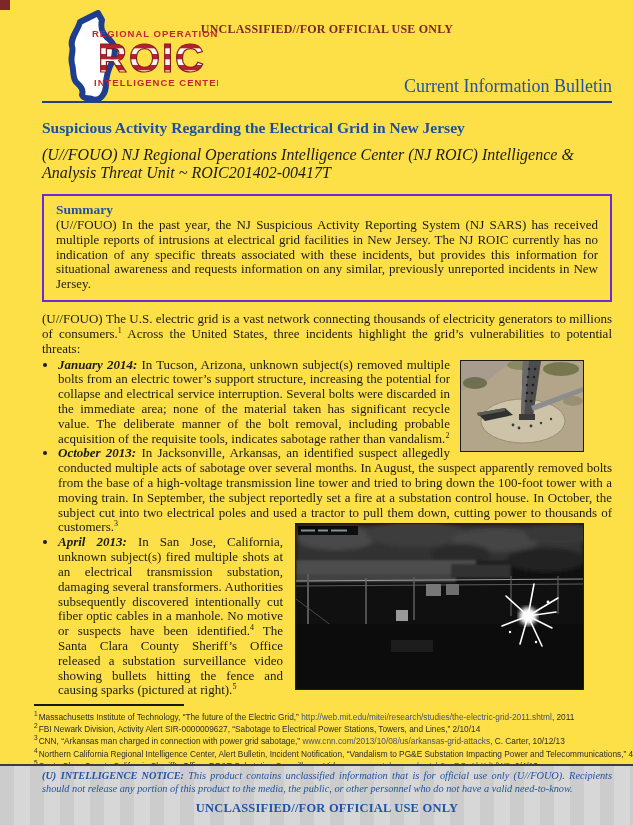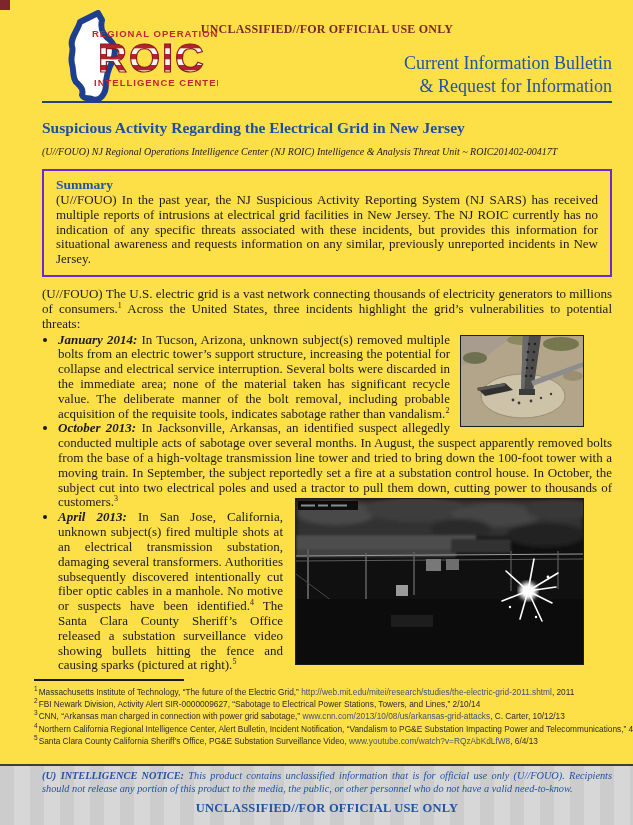--- a/index.html
+++ b/index.html
@@ -19,21 +19,21 @@
     color:#7d262b;font-weight:bold;font-size:12px;letter-spacing:.2px;
   }
   .logo{position:absolute;left:16px;top:10px;width:160px;height:92px;}
   .doc-type{
     position:absolute;right:0;bottom:4px;text-align:right;
     color:#2053a4;font-size:18px;line-height:1.25;
   }
 
   .title{color:#1d50a2;font-weight:bold;font-size:15.5px;margin-top:16px;}
   .date{font-weight:bold;font-size:11px;margin-top:11px;}
-  .byline{font-style:italic;font-size:10px;margin-top:9px;}
+  .byline{font-style:italic;font-size:16px;margin-top:9px;}
 
   .summary-box{border:2px solid #6d28d9;margin-top:12px;padding:6px 12px 8px 12px;}
   .sec-heading{color:#2053a4;font-weight:bold;font-size:13.5px;}
   .body-text{font-size:13px;line-height:1.14;text-align:justify;}
   sup{font-size:8px;line-height:0;}
 
   .context{margin-top:9px;}
   .context p{margin:10px 0 0 0;}
   ul.bullets{margin:1px 0 0 0;padding-left:16px;}
   ul.bullets li{margin:0;padding:0;}
@@ -95,21 +95,20 @@
           <g>
             <text x="34" y="27" font-family="Liberation Sans, sans-serif" font-size="9.5" font-weight="bold" fill="#c0262c" letter-spacing="1">REGIONAL OPERATIONS</text>
             <text x="40" y="62" font-family="Liberation Sans, sans-serif" font-size="40" font-weight="bold" fill="url(#flag)" stroke="#8b1a1a" stroke-width="1.2" letter-spacing="2">ROIC</text>
             <text x="36" y="76" font-family="Liberation Sans, sans-serif" font-size="9.5" font-weight="bold" fill="#c0262c" letter-spacing="1">INTELLIGENCE CENTER</text>
           </g>
         </svg>
       </div>
 
       <div class="doc-type">
         <div>Current Information Bulletin</div>
-        <div>&amp; Request for Information</div>
       </div>
     </div>
 
     <div class="title">Suspicious Activity Regarding the Electrical Grid in New Jersey</div>
     <div class="byline">(U//FOUO) NJ Regional Operations Intelligence Center (NJ ROIC) Intelligence &amp; Analysis Threat Unit ~ ROIC201402-00417T</div>
 
     <div class="summary-box">
       <div class="sec-heading">Summary</div>
       <div class="body-text">(U//FOUO) In the past year, the NJ Suspicious Activity Reporting System (NJ SARS) has received multiple reports of intrusions at electrical grid facilities in New Jersey. The NJ ROIC currently has no indication of any specific threats associated with these incidents, but provides this information for situational awareness and requests information on any similar, previously unreported incidents in New Jersey.</div>
     </div>

